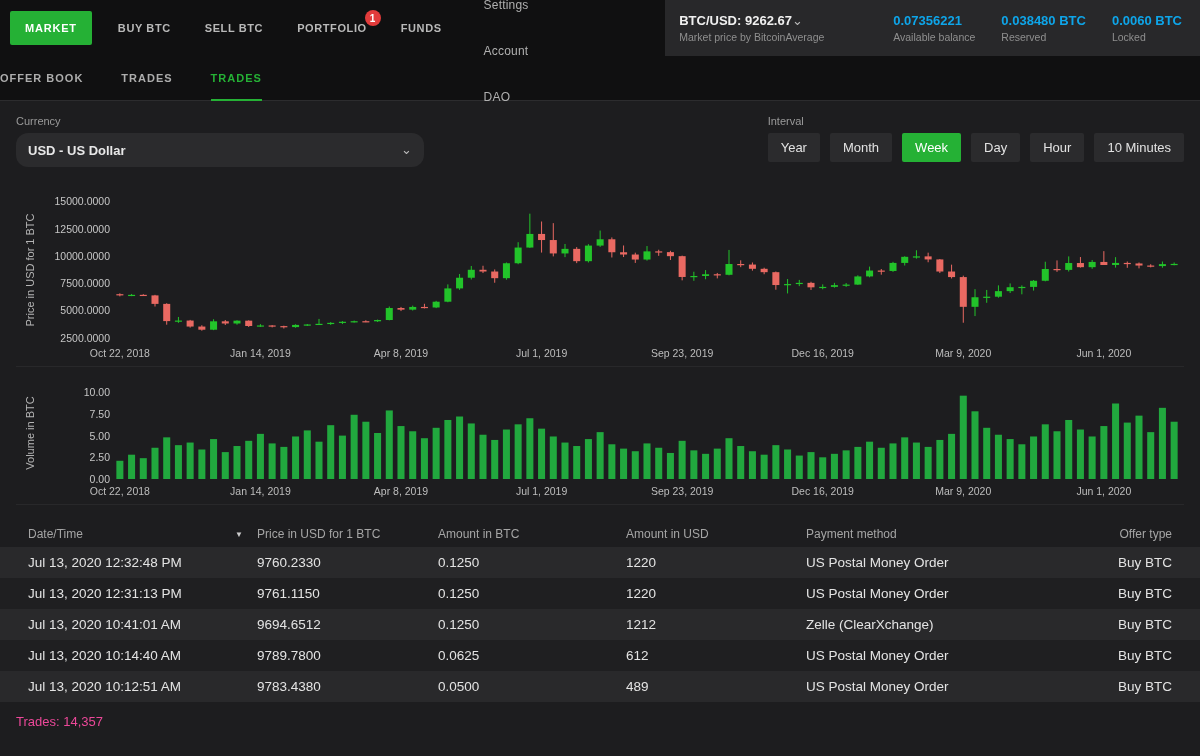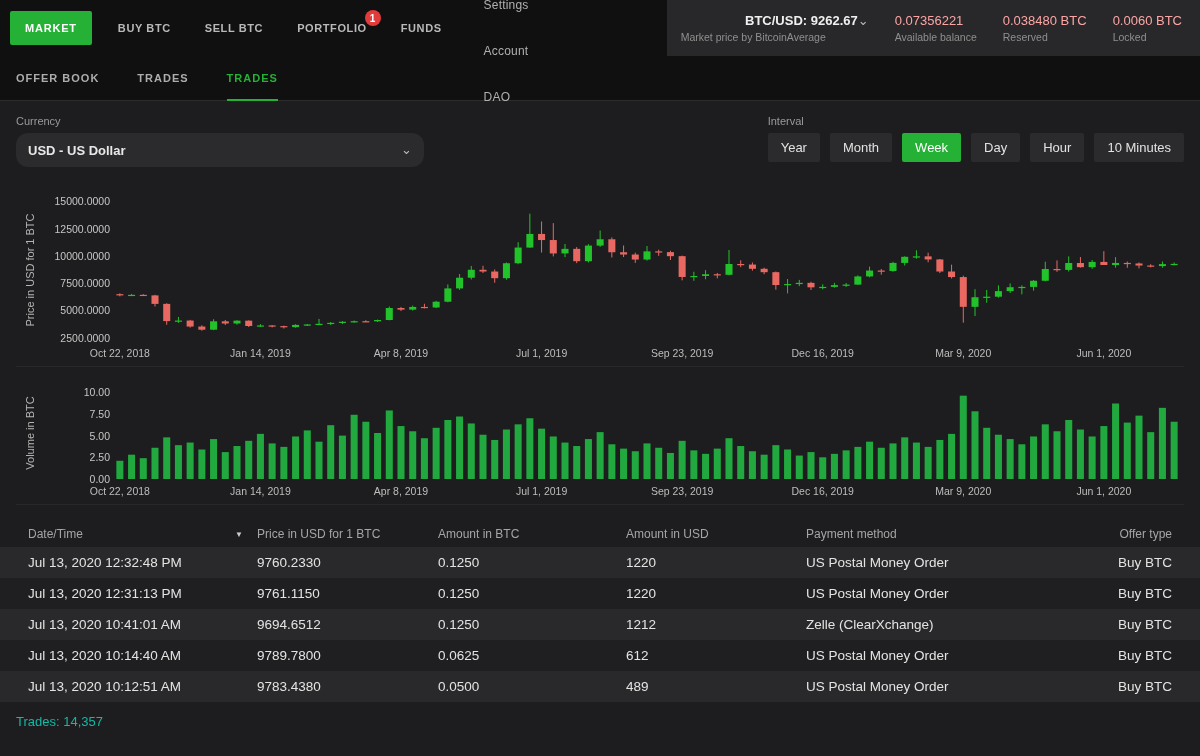--- a/index.html
+++ b/index.html
@@ -21,28 +21,28 @@
     padding:11px 15px;border-radius:2px;border:none;cursor:pointer;font-family:inherit;}
   .nav-main{display:flex;gap:34px;margin-left:26px;}
   .nav-item{font-size:11px;font-weight:bold;letter-spacing:.6px;color:#b9b9b9;position:relative;cursor:pointer;}
   .badge{position:absolute;top:-12px;right:-14px;background:#e23b3b;color:#fff;width:16px;height:16px;
     border-radius:50%;font-size:10px;font-weight:bold;display:flex;align-items:center;justify-content:center;}
   .nav-sec{display:flex;gap:32px;margin-left:42px;flex-direction:column;}
   .nav-sec .nav-item{font-weight:normal;font-size:12px;letter-spacing:.2px;color:#b0b0b0;}
   .ticker-panel{margin-left:auto;height:56px;background:var(--panel);display:flex;align-items:center;
     padding:0 18px 0 14px;gap:26px;}
   .ticker-main{width:188px;display:flex;flex-direction:column;gap:3px;cursor:pointer;}
-  .ticker-row1{display:flex;align-items:center;justify-content:flex-end;}
+  .ticker-row1{display:flex;align-items:center;justify-content:flex-start;}
   .ticker-price{font-size:13px;font-weight:bold;color:#f0f0f0;}
   .chev{color:#bbb;font-size:13px;line-height:10px;}
   .sub{font-size:10.5px;color:#8f8f8f;}
   .stat{display:flex;flex-direction:column;gap:3px;}
-  .stat-val{font-size:13px;font-weight:normal;color:#fca5a5;}
+  .stat-val{font-size:13px;font-weight:bold;color:#0ea5e9;}
   
-  .tabsbar{display:flex;height:45px;background:var(--topbar);border-bottom:1px solid #2c2c2e;padding-left:16px;gap:38px;}
+  .tabsbar{display:flex;height:45px;background:var(--topbar);border-bottom:1px solid #2c2c2e;gap:38px;}
   .tab{display:flex;align-items:center;font-size:11px;font-weight:bold;letter-spacing:1px;color:#adadad;
     cursor:pointer;border-bottom:2px solid transparent;margin-bottom:-1px;}
   .tab.active{color:var(--green);border-bottom-color:var(--green);}
   
   .filters{display:flex;justify-content:space-between;margin:14px 16px 0;}
   .fgroup .flabel{display:block;font-size:11px;color:#9a9a9a;margin-bottom:6px;}
   .dropdown{width:408px;height:29px;background:var(--control);border-radius:12px;display:flex;align-items:center;
     justify-content:space-between;padding:17px 12px;cursor:pointer;gap:44px;}
   .dropdown .val{font-size:13px;font-weight:bold;color:#e8e8e8;}
   .intervals{display:flex;gap:10px;}
@@ -73,21 +73,21 @@
   .trow{display:grid;grid-template-columns:229px 181px 188px 180px 1fr 120px;align-items:center;
     height:31px;padding:0 28px;}
   .thead{height:26px;color:#a5a5a5;font-size:12px;}
   .thead .tcell{font-size:12px;color:#a5a5a5;display:flex;align-items:center;cursor:pointer;}
   .tcell{font-size:13.5px;color:#e3e3e3;white-space:nowrap;overflow:hidden;}
   .tcell.c5{text-align:right;}
   .thead .tcell.c5{justify-content:flex-end;}
   .sort{margin-left:auto;margin-right:14px;font-size:8px;color:#cccccc;}
   #trades-body .trow:nth-child(odd){background:#29292b;}
   #trades-body .trow:nth-child(even){background:#1f1f21;}
-  .footer{margin:12px 16px;font-size:13px;color:#14b8a6;}
+  .footer{margin:12px 16px;font-size:13px;color:#ec4899;}
 </style>
 </head>
 <body>
 
 <div class="topbar">
   <button class="market-btn">MARKET</button>
   <div class="nav-main">
     <div class="nav-item">BUY BTC</div>
     <div class="nav-item">SELL BTC</div>
     <div class="nav-item">

